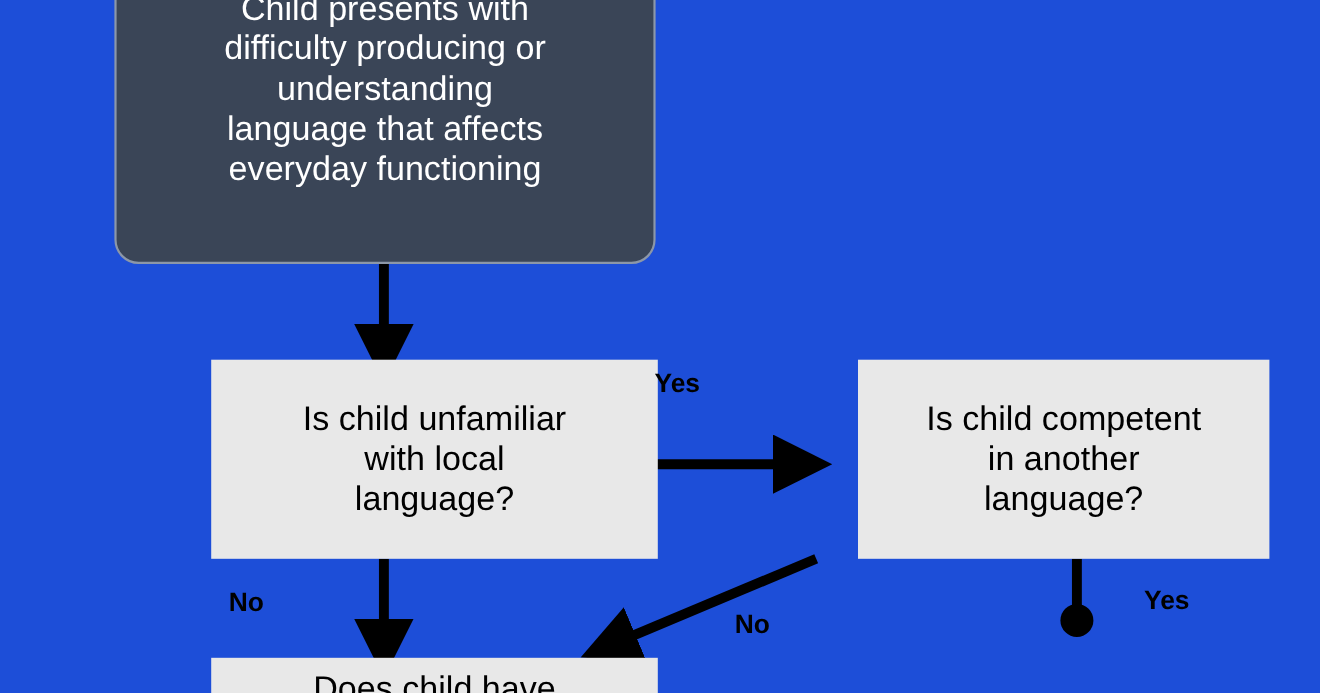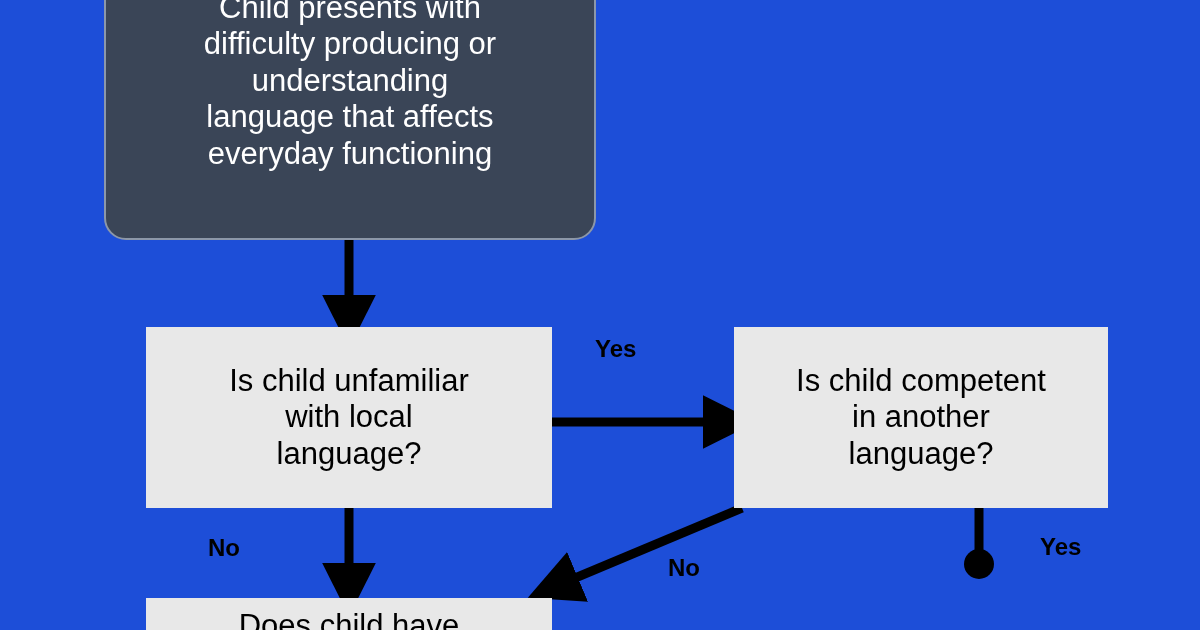--- a/index.html
+++ b/index.html
@@ -32,20 +32,21 @@
     border-radius: 22px;
     color: #ffffff;
     font-size: 31px;
     padding: 6px 14px;
   }
   .node-decision {
     background: #e8e8e8;
     color: #000000;
     font-size: 31px;
     padding: 4px 10px;
+    margin-left: 46px;
   }
   .edge-label {
     position: absolute;
     font-size: 24px;
     font-weight: bold;
     color: #000000;
     white-space: nowrap;
   }
   svg.arrows {
     position: absolute;

